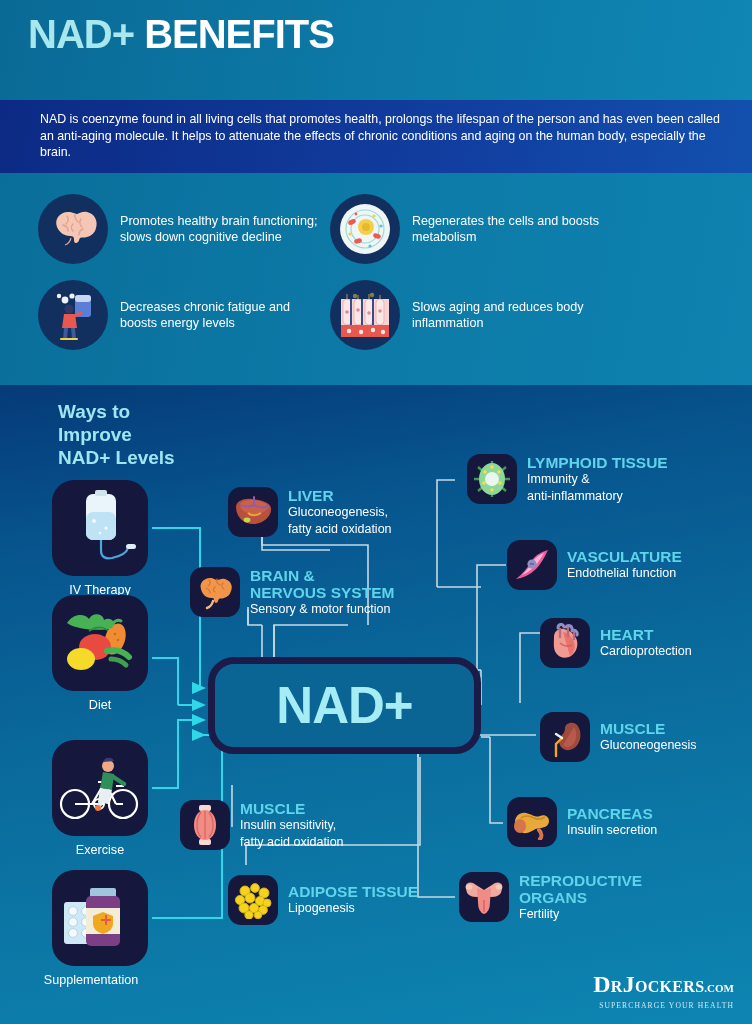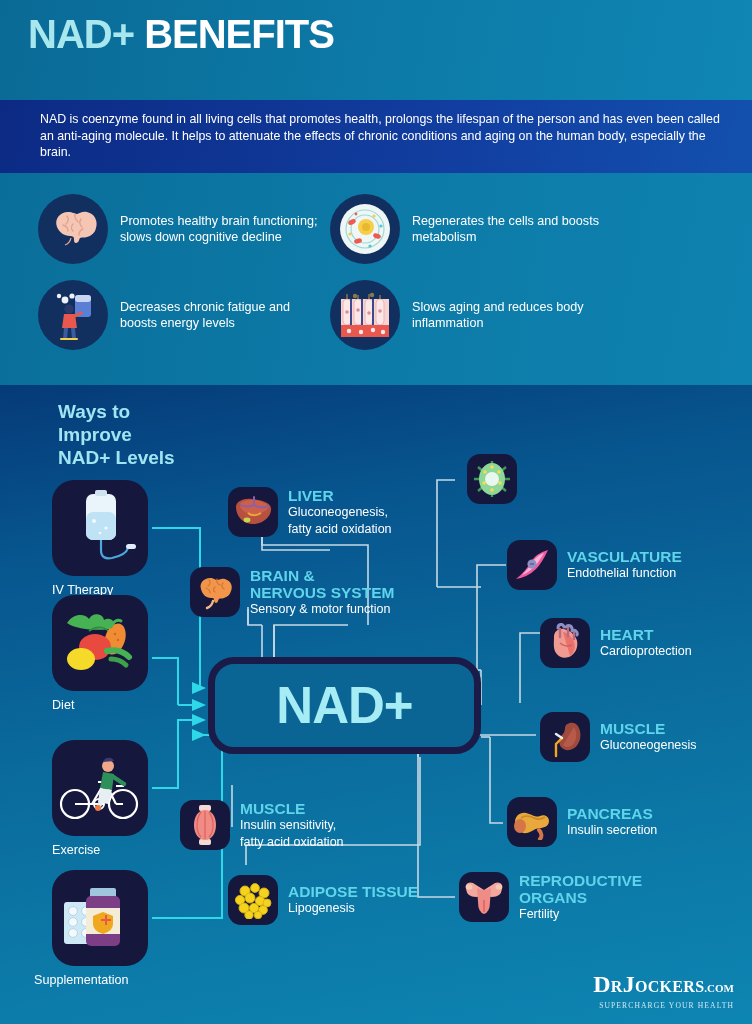--- a/index.html
+++ b/index.html
@@ -74,21 +74,21 @@
     color:#9fe5f2; font-size:19px; font-weight:bold; line-height:23px;
   }
 
   
   .connectors {
     position:absolute; left:0; top:0; width:752px; height:639px;
   }
 
   
   .improve {
-    position:absolute; width:96px; 
+    position:absolute; width:96px; text-align:center;
   }
   .imp-tile {
     width:96px; height:96px; border-radius:22px;
     background:#16173c;
     display:flex; align-items:center; justify-content:center;
     overflow:hidden;
   }
   .imp-label {
     margin-top:7px; color:#ffffff; font-size:12.6px; font-weight:500;
     white-space:nowrap;
@@ -428,20 +428,25 @@
           <g fill="#f5e04a">
             <circle cx="20" cy="8" r="1.8"></circle>
               <circle cx="13" cy="13" r="1.8"></circle>
             <circle cx="27" cy="13" r="1.8"></circle>
               <circle cx="12" cy="24" r="1.8"></circle>
             <circle cx="28" cy="24" r="1.8"></circle>
               <circle cx="20" cy="31" r="1.8"></circle>
           </g>
         </svg>
       </div>
+      <div>
+        <div class="o-name">LYMPHOID TISSUE</div>
+        <div class="o-sub">Immunity &amp;</div>
+        <div class="o-sub">anti-inflammatory</div>
+      </div>
     </div>
 
     <div class="organ" style="left:507px; top:155px;">
       <div class="o-tile">
         <svg width="40" height="40" viewBox="0 0 40 40">
           <path d="M4 34 Q14 26 18 18 Q24 8 36 5 Q30 18 24 24 Q16 32 4 34z" fill="#ef5aa0"></path>
           <path d="M10 30 Q18 22 22 15 Q26 10 32 8 Q27 17 22 22 Q16 28 10 30z" fill="#f9b6d4"></path>
           <circle cx="20" cy="19" r="4.6" fill="#8f8fc4"></circle>
           <path d="M18 19h4" stroke="#5f5f96" stroke-width="1.4"></path>
         </svg>

